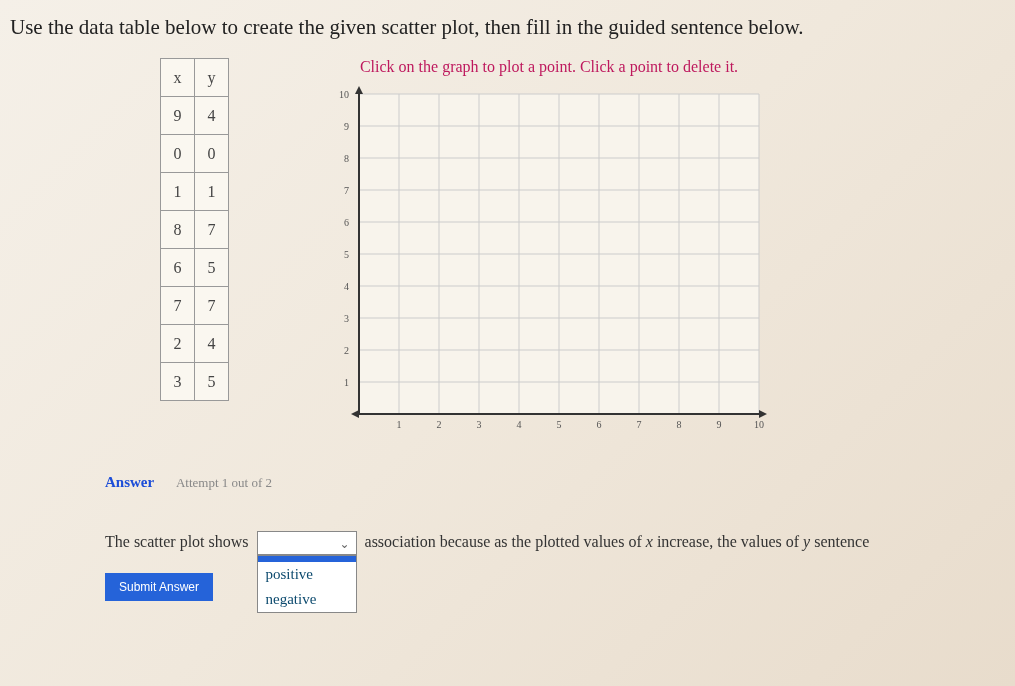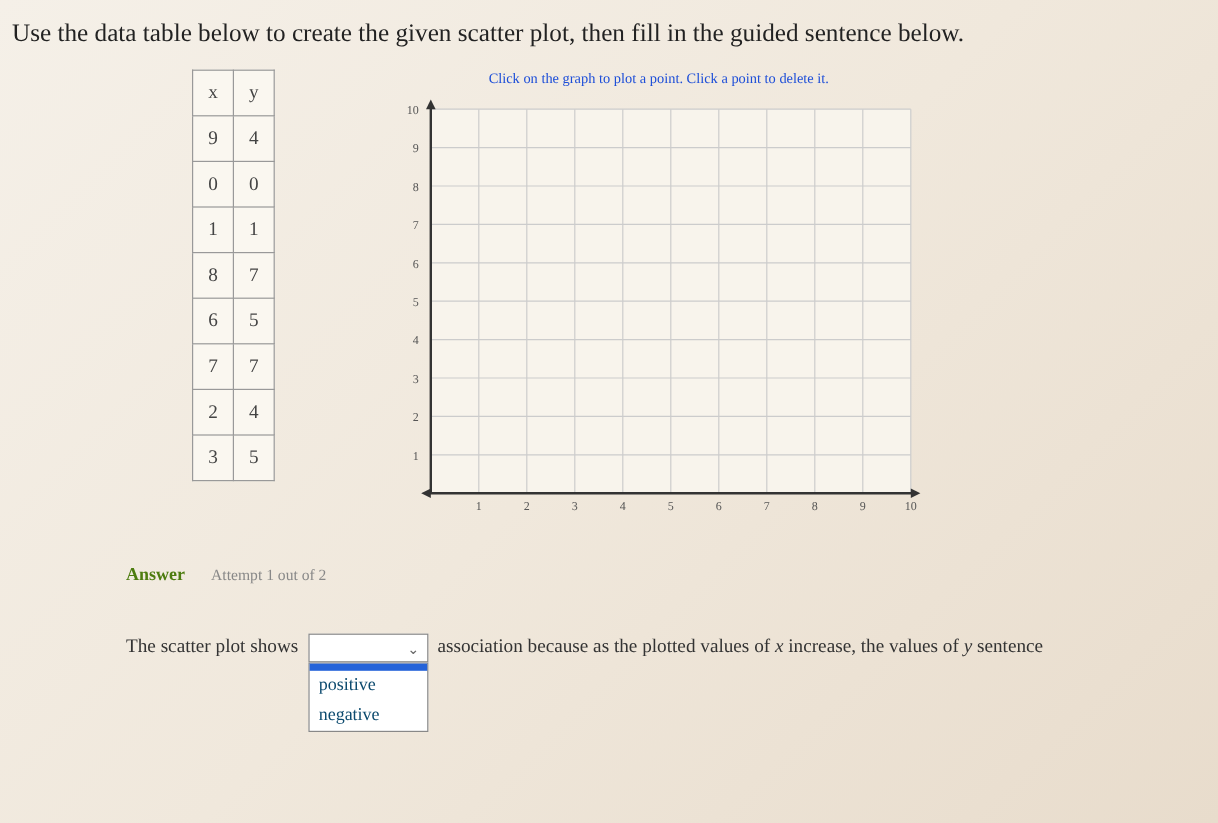--- a/index.html
+++ b/index.html
@@ -39,39 +39,39 @@
     .data-table th {
       font-weight: normal;
       font-style: normal;
     }
     .graph-area {
       display: flex;
       flex-direction: column;
       align-items: center;
     }
     .graph-instruction {
-      font-size: 12px;
-      color: #1d4ed8;
+      font-size: 16px;
+      color: #be185d;
       margin-bottom: 8px;
       text-align: center;
     }
     .graph-container {
       position: relative;
       width: 440px;
       height: 360px;
       text-align: center;
     }
     .answer-section {
       margin-top: 30px;
       margin-left: 95px;
     }
     .answer-label {
       font-size: 15px;
     }
-    .answer-label .bold { font-weight: bold; color: #4d7c0f; }
+    .answer-label .bold { font-weight: bold; color: #1d4ed8; }
     .answer-label .attempt { color: #888; font-size: 13px; margin-left: 18px; }
     .sentence-row {
       margin-top: 40px;
       font-size: 16px;
       color: #333;
       position: relative;
     }
     .dropdown-box {
       display: inline-block;
       width: 100px;
@@ -244,13 +244,14 @@
     <span class="dropdown-box">
       <span class="chevron">⌄</span>
       <div class="dropdown-options">
         <div class="opt-highlight"></div>
         <div class="opt">positive</div>
         <div class="opt">negative</div>
       </div>
     </span>
     <span>association because as the plotted values of </span><span class="italic-var">x</span><span> increase, the values of </span><span class="italic-var">y</span><span> sentence</span>
   </div>
+  <button class="submit-btn">Submit Answer</button>
 </div>
 
 </body></html>

